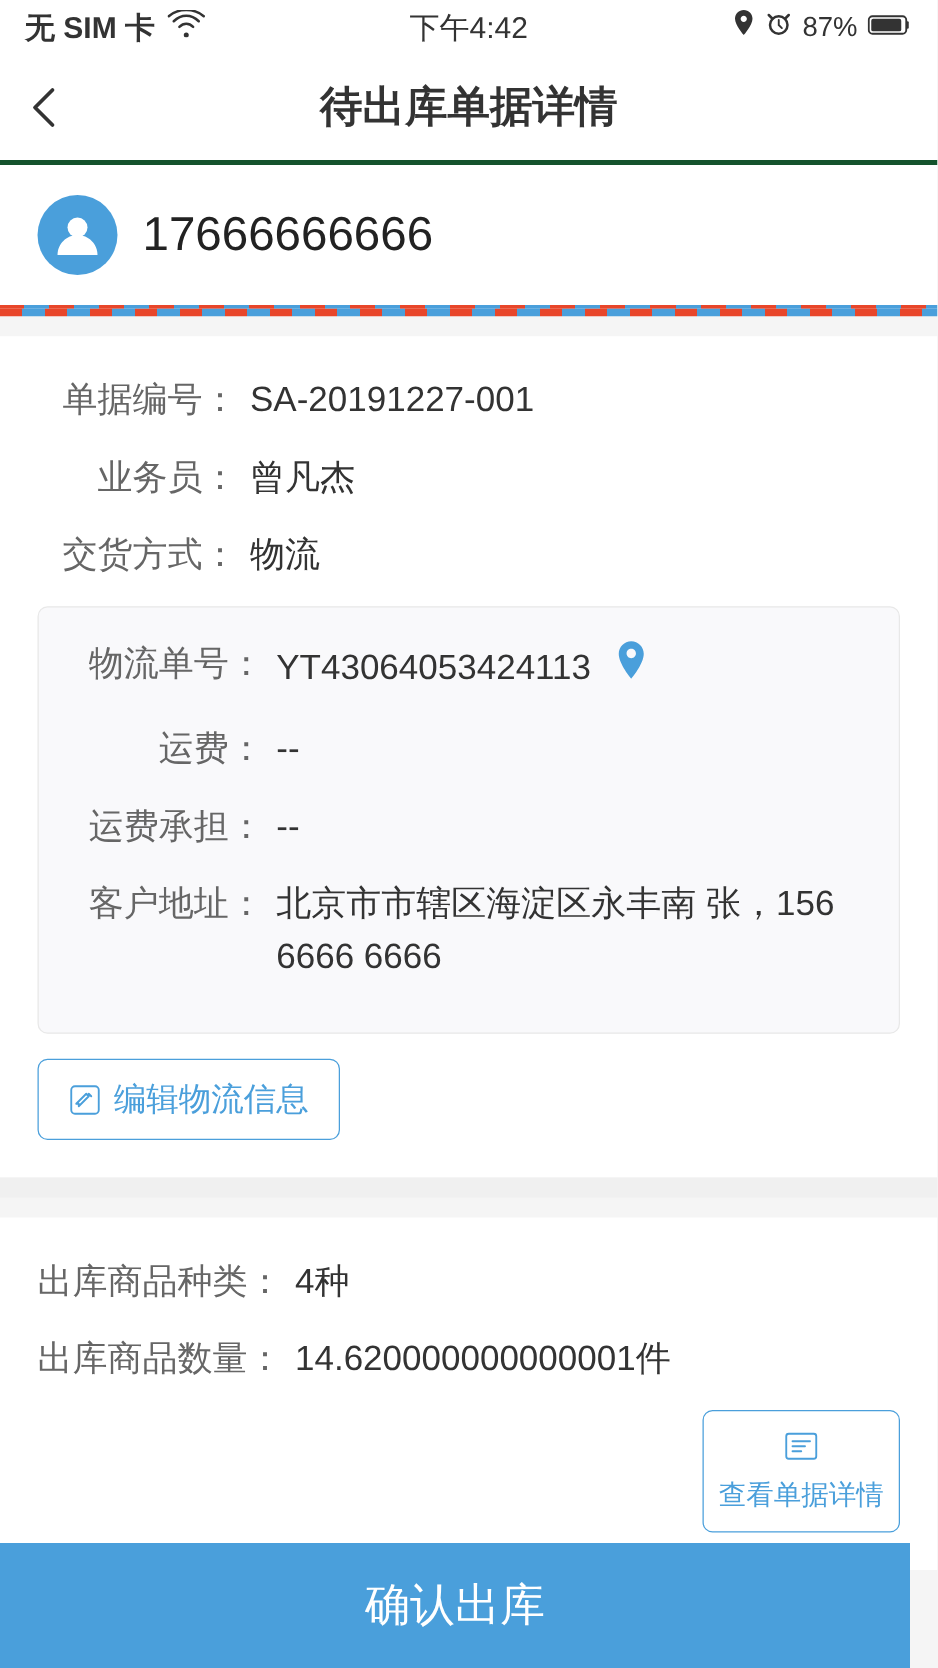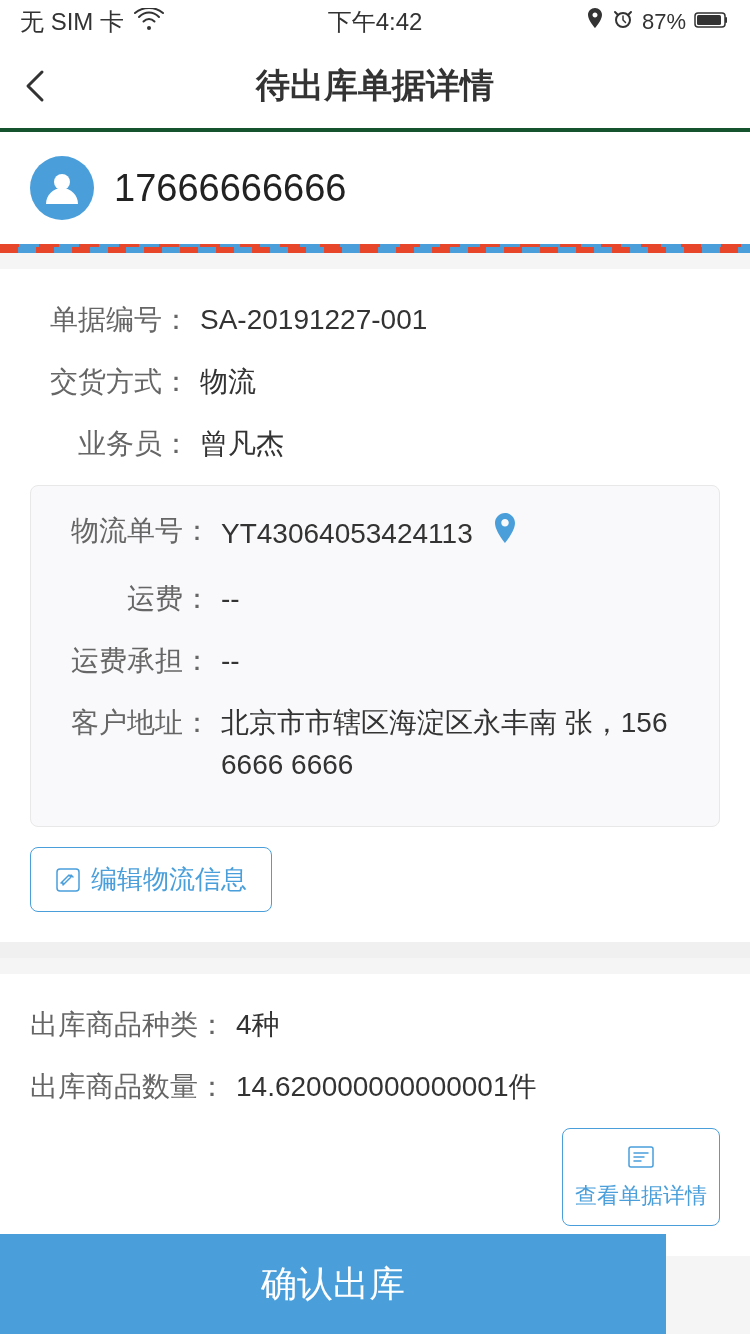--- a/index.html
+++ b/index.html
@@ -17,21 +17,21 @@
     .status-bar {
       display: flex;
       justify-content: space-between;
       align-items: center;
       height: 44px;
       padding: 0 20px;
       background: #fff;
       font-size: 24px;
       color: #333;
     }
-    .status-left { display: flex; align-items: center; gap: 10px; }
+    .status-left { display: flex; align-items: center; gap: 10px; font-weight: bold; }
     .status-right { display: flex; align-items: center; gap: 8px; font-size: 22px; }
 
     
     .nav-bar {
       display: flex;
       align-items: center;
       justify-content: center;
       height: 88px;
       background: #fff;
       border-bottom: 4px solid #14532d;
@@ -172,21 +172,21 @@
     
     .bottom-spacer {
       height: 220px;
     }
 
     
     .confirm-btn-bar {
       position: fixed;
       bottom: 0;
       left: 0;
-      width: 666px;
+      width: 728px;
       background: #4a9fdb;
       height: 100px;
       display: flex;
       align-items: center;
       justify-content: center;
       cursor: pointer;
     }
     .confirm-btn-text {
       color: #fff;
       font-size: 36px;
@@ -262,26 +262,26 @@
 </div>
 
 <div class="dashed-divider"></div>
 
 <div class="section">
   <div class="info-row">
     <span class="info-label">单据编号：</span>
     <span class="info-value">SA-20191227-001</span>
   </div>
   <div class="info-row">
+    <span class="info-label">业务员：</span>
+    <span class="info-value">曾凡杰</span>
+  </div>
+  <div class="info-row">
     <span class="info-label">交货方式：</span>
     <span class="info-value">物流</span>
-  </div>
-  <div class="info-row">
-    <span class="info-label">业务员：</span>
-    <span class="info-value">曾凡杰</span>
   </div>
 
   <div class="logistics-section">
     <div class="info-row">
       <span class="info-label">物流单号：</span>
       <span class="info-value">
         <span>YT43064053424113</span>
         <span>
           <svg width="36" height="36" viewBox="0 0 36 36" fill="#4a9fdb">
             <path d="M18 3C12.48 3 8 7.48 8 13c0 8.25 10 20 10 20s10-11.75 10-20c0-5.52-4.48-10-10-10zm0 13.5c-2.07 0-3.75-1.68-3.75-3.75S15.93 9 18 9s3.75 1.68 3.75 3.75S20.07 16.5 18 16.5z"></path>

